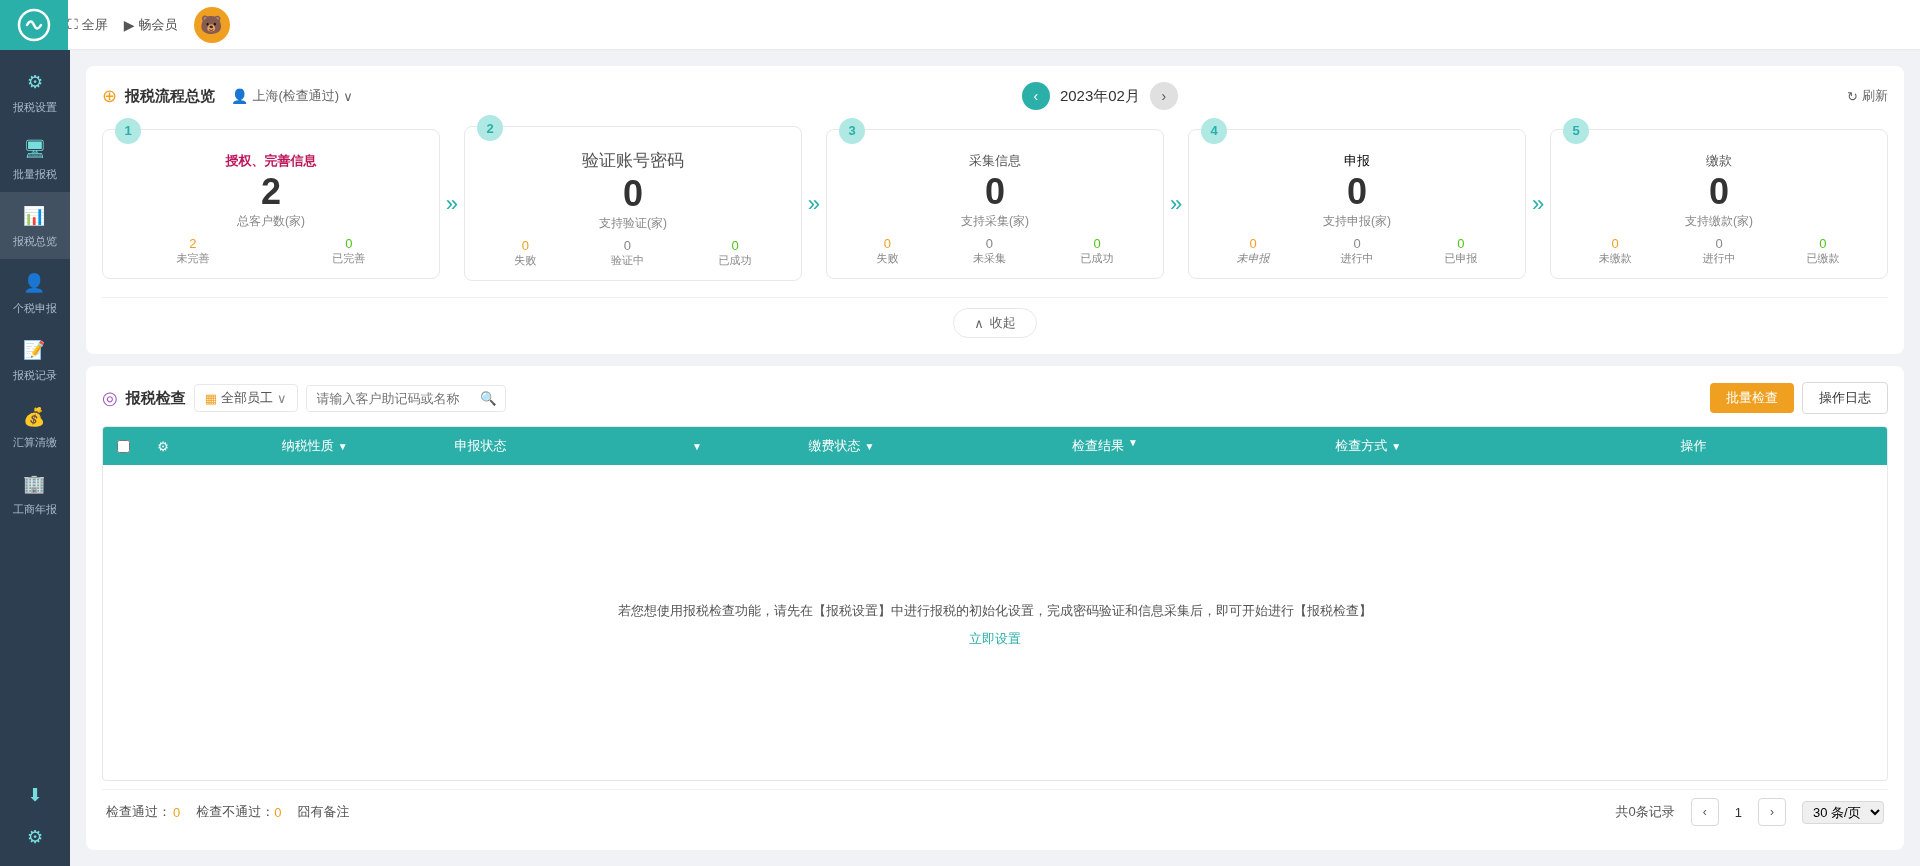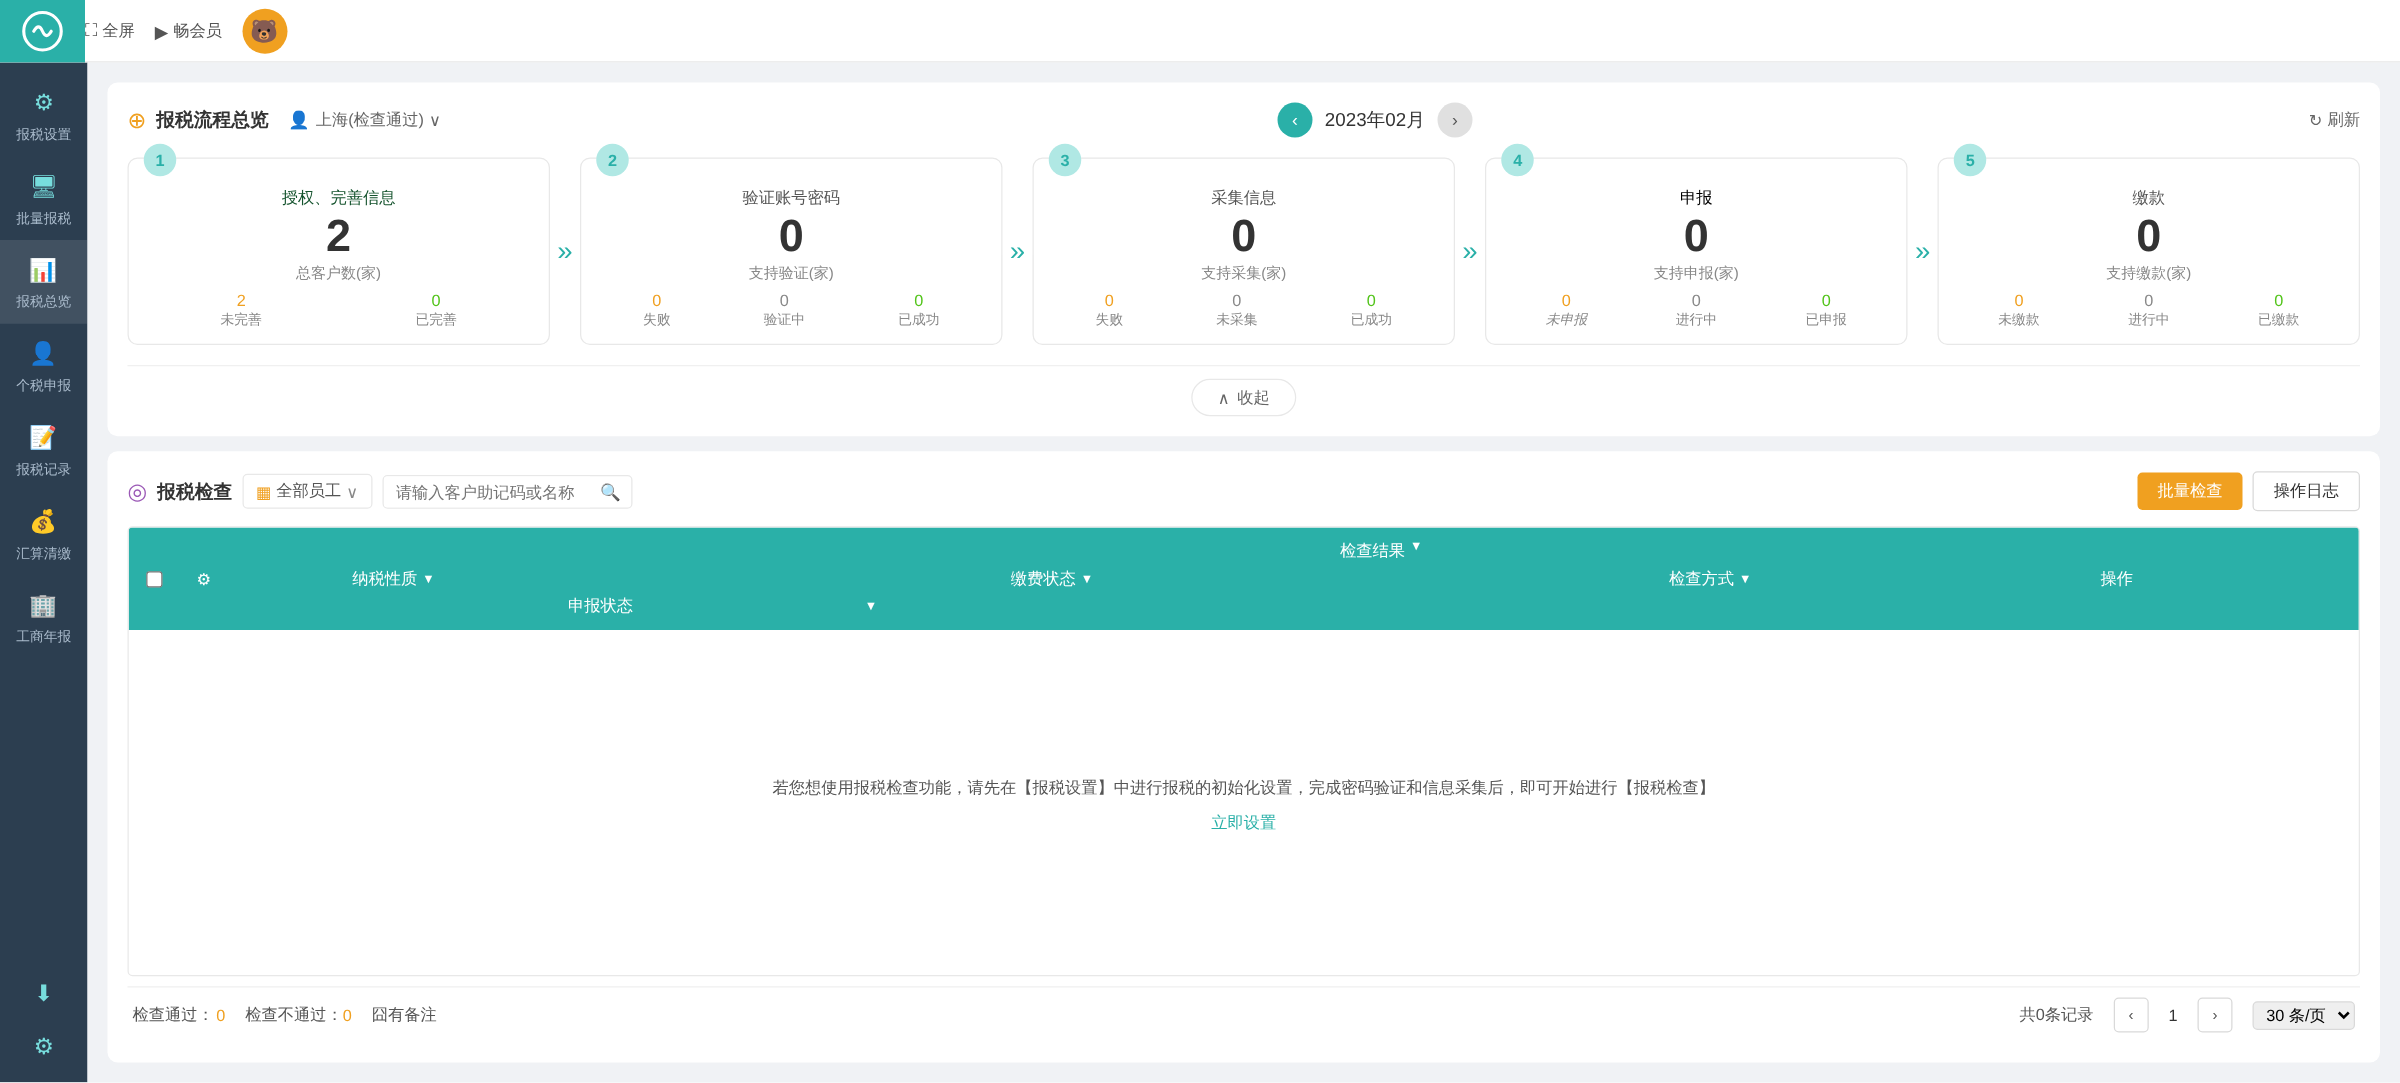--- a/index.html
+++ b/index.html
@@ -92,40 +92,40 @@
         <div style="display:flex; align-items:center; gap:4px; color:#666; cursor:pointer; font-size:13px;">
           <span>↻</span>
           <span>刷新</span>
         </div>
       </div>
 
       <div style="display:flex; align-items:center; gap:0;">
 
         <div style="flex:1; border:1px solid #e8e8e8; border-radius:8px; padding:16px 12px 12px; position:relative; background:#fff;">
           <div style="position:absolute;top:-12px;left:12px;width:26px;height:26px;background:#b0e8e4;border-radius:50%;display:flex;align-items:center;justify-content:center;color:#2ab0a8;font-size:13px;font-weight:bold;">1</div>
-          <div style="text-align:center; font-size:13px; color:#14532d; margin-top:6px;">授权、完善信息</div>
+          <div style="text-align:center; font-size:13px; color:#be185d; margin-top:6px;font-weight:bold;">授权、完善信息</div>
           <div style="text-align:center; font-size:36px; font-weight:bold; color:#333; line-height:1.2;">2</div>
           <div style="text-align:center; font-size:12px; color:#888; margin-bottom:6px;">总客户数(家)</div>
           <div style="display:flex; justify-content:space-around; margin-top:6px;">
             <div style="text-align:center;">
               <div style="color:#f0a020; cursor:pointer;">2</div>
               <div style="color:#888; font-size:11px;">未完善</div>
             </div>
             <div style="text-align:center;">
               <div style="color:#52c41a; cursor:pointer;">0</div>
               <div style="color:#888; font-size:11px;">已完善</div>
             </div>
           </div>
         </div>
 
         <div style="color:#2ab0a8; font-size:22px; padding:0 6px; display:flex; align-items:center;">»</div>
 
         <div style="flex:1; border:1px solid #e8e8e8; border-radius:8px; padding:16px 12px 12px; position:relative; background:#fff;">
           <div style="position:absolute;top:-12px;left:12px;width:26px;height:26px;background:#b0e8e4;border-radius:50%;display:flex;align-items:center;justify-content:center;color:#2ab0a8;font-size:13px;font-weight:bold;">2</div>
-          <div style="text-align:center; font-size:13px; color:#555; margin-top:6px;">验证账号密码</div>
+          <div style="text-align:center; font-size:17px; color:#555; margin-top:6px;">验证账号密码</div>
           <div style="text-align:center; font-size:36px; font-weight:bold; color:#333; line-height:1.2;">0</div>
           <div style="text-align:center; font-size:12px; color:#888; margin-bottom:6px;">支持验证(家)</div>
           <div style="display:flex; justify-content:space-around; margin-top:6px;">
             <div style="text-align:center;">
               <div style="color:#f0a020; cursor:pointer;">0</div>
               <div style="color:#888; font-size:11px;">失败</div>
             </div>
             <div style="text-align:center;">
               <div style="color:#888; cursor:pointer;">0</div>
               <div style="color:#888; font-size:11px;">验证中</div>
@@ -241,21 +241,21 @@
           <div style="flex:0 0 40px; padding:10px 8px; display:flex; align-items:center; justify-content:center;">
             <input type="checkbox" style="cursor: pointer;">
           </div>
           <div style="flex:0 0 40px; padding:10px 8px; display:flex; align-items:center; justify-content:center; cursor:pointer;">
             <span>⚙</span>
           </div>
           <div style="flex:1; padding:10px 8px; text-align:center; font-size:13px; display:flex; align-items:center; justify-content:center; gap:4px; cursor:pointer;">
             <span>纳税性质</span>
             <span style="font-size:10px;">▼</span>
           </div>
-          <div style="flex:1; padding:10px 8px; text-align:center; font-size:13px; display:flex; align-items:center; justify-content:space-between; gap:4px; cursor:pointer;margin-top:44px;">
+          <div style="flex:1; padding:10px 8px; text-align:center; font-size:13px; display:flex; align-items:center; justify-content:space-between; gap:4px; cursor:pointer;">
             <span>申报状态</span>
             <span style="font-size:10px;">▼</span>
           </div>
           <div style="flex:1; padding:10px 8px; text-align:center; font-size:13px; display:flex; align-items:center; justify-content:center; gap:4px; cursor:pointer;">
             <span>缴费状态</span>
             <span style="font-size:10px;">▼</span>
           </div>
           <div style="flex:1; padding:10px 8px; text-align:center; font-size:13px; display:flex; align-items:flex-start; justify-content:center; gap:4px; cursor:pointer;">
             <span>检查结果</span>
             <span style="font-size:10px;">▼</span>

